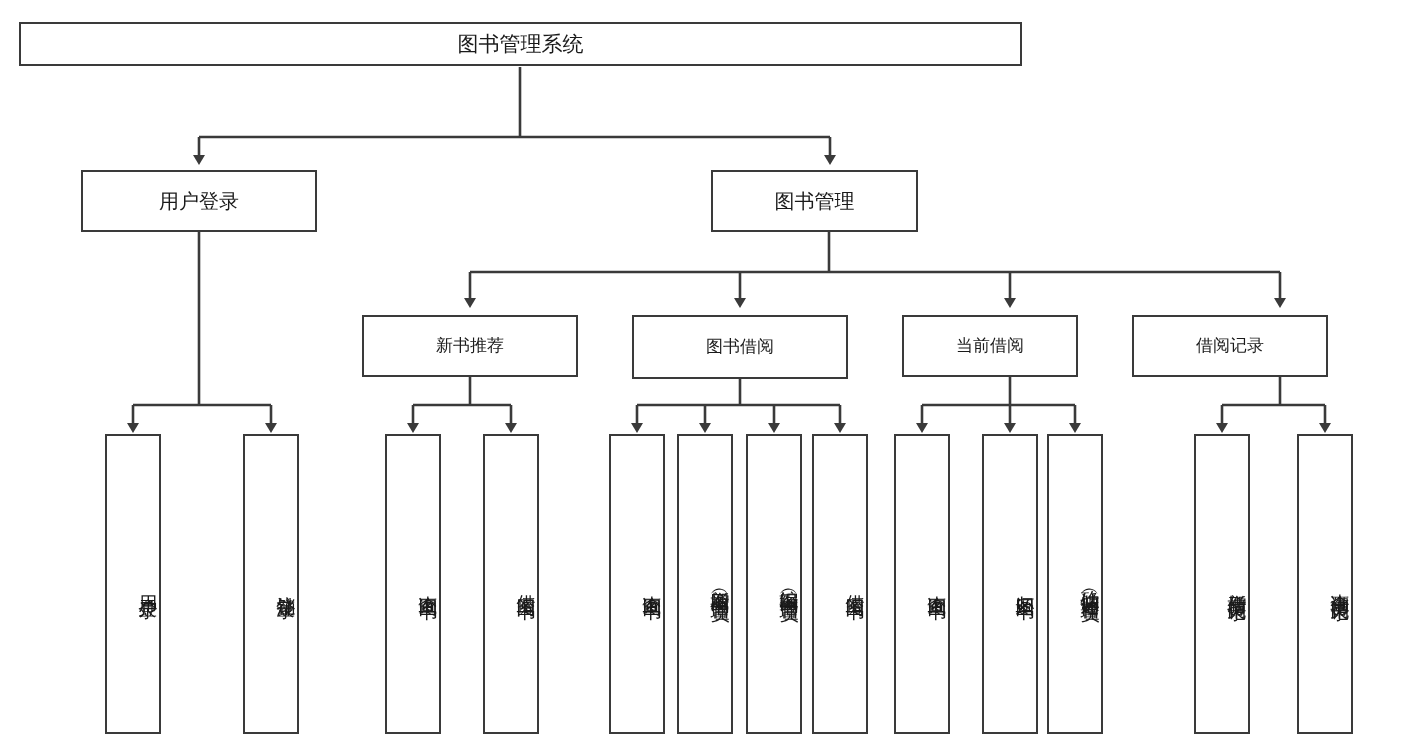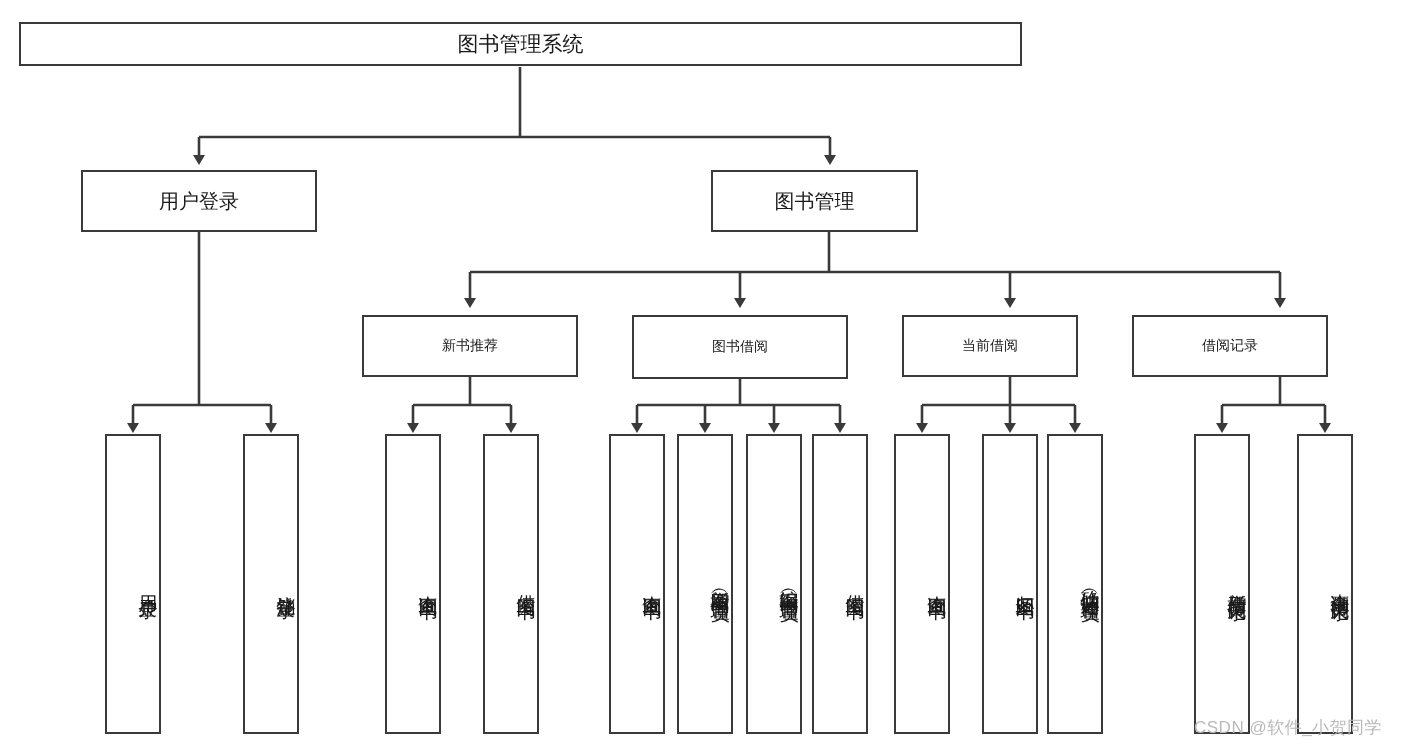--- a/index.html
+++ b/index.html
@@ -32,21 +32,21 @@
     line-height: 1.12;
     text-align: center;
   }
   .node.root {
     font-size: 21px;
   }
   .node.lvl2 {
     font-size: 20px;
   }
   .node.lvl3 {
-    font-size: 14px;
+    font-size: 17px;
     text-align: right;
   }
   .node.leaf {
     font-size: 19px;
     writing-mode: vertical-rl;
     text-orientation: upright;
     letter-spacing: 2px;
     padding: 6px 0;
     align-items: flex-start;
     justify-content: center;
@@ -182,15 +182,14 @@
     <span class="vtext">确认归还（管理员）</span>
   </div>
 
   <div class="node leaf" style="left:1194px; top:434px; width:56px; height:300px;">
     <span class="vtext">新增借阅记录</span>
   </div>
   <div class="node leaf" style="left:1297px; top:434px; width:56px; height:300px;">
     <span class="vtext">查询借阅记录</span>
   </div>
 
-  <div class="watermark" style="left:1194px; top:716px;">CSDN @软件_小贺同学</div>
 
 </div>
 
 </body></html>

